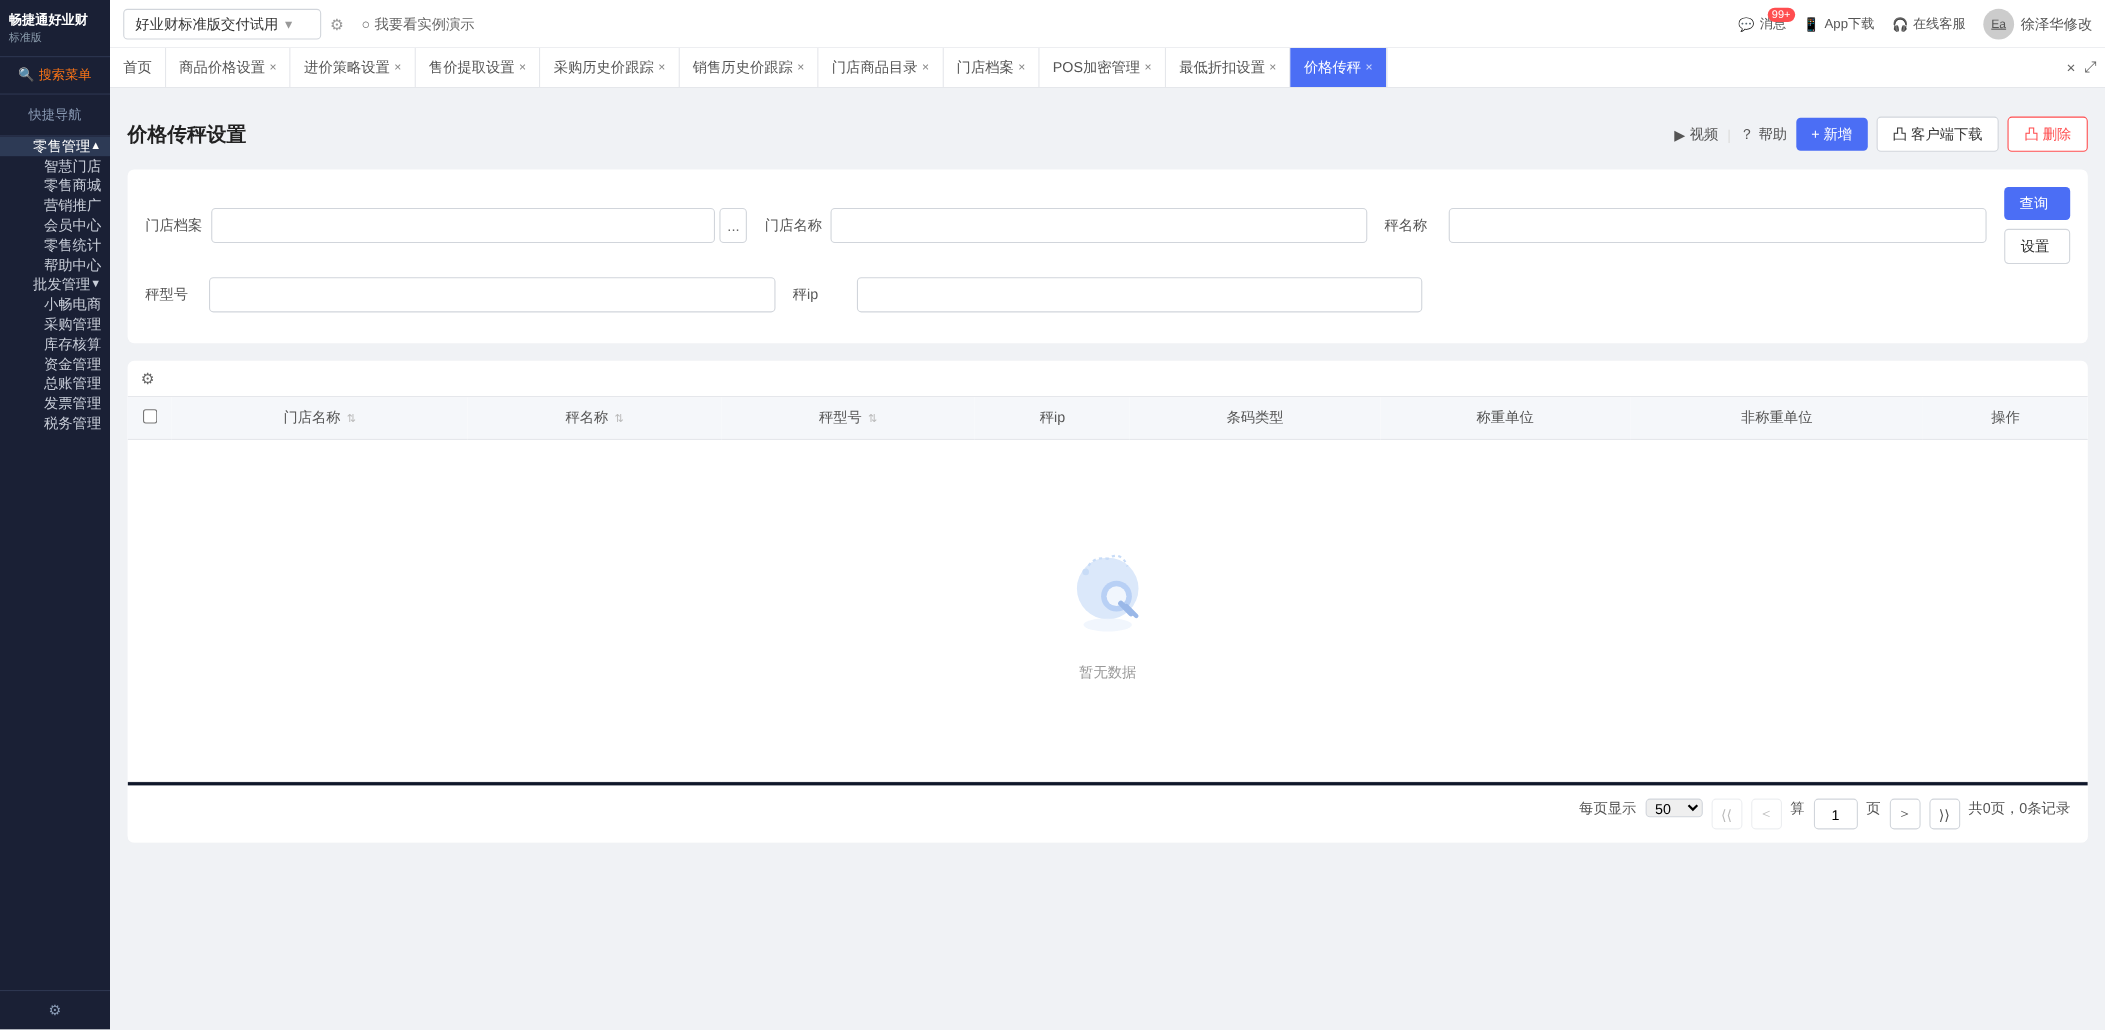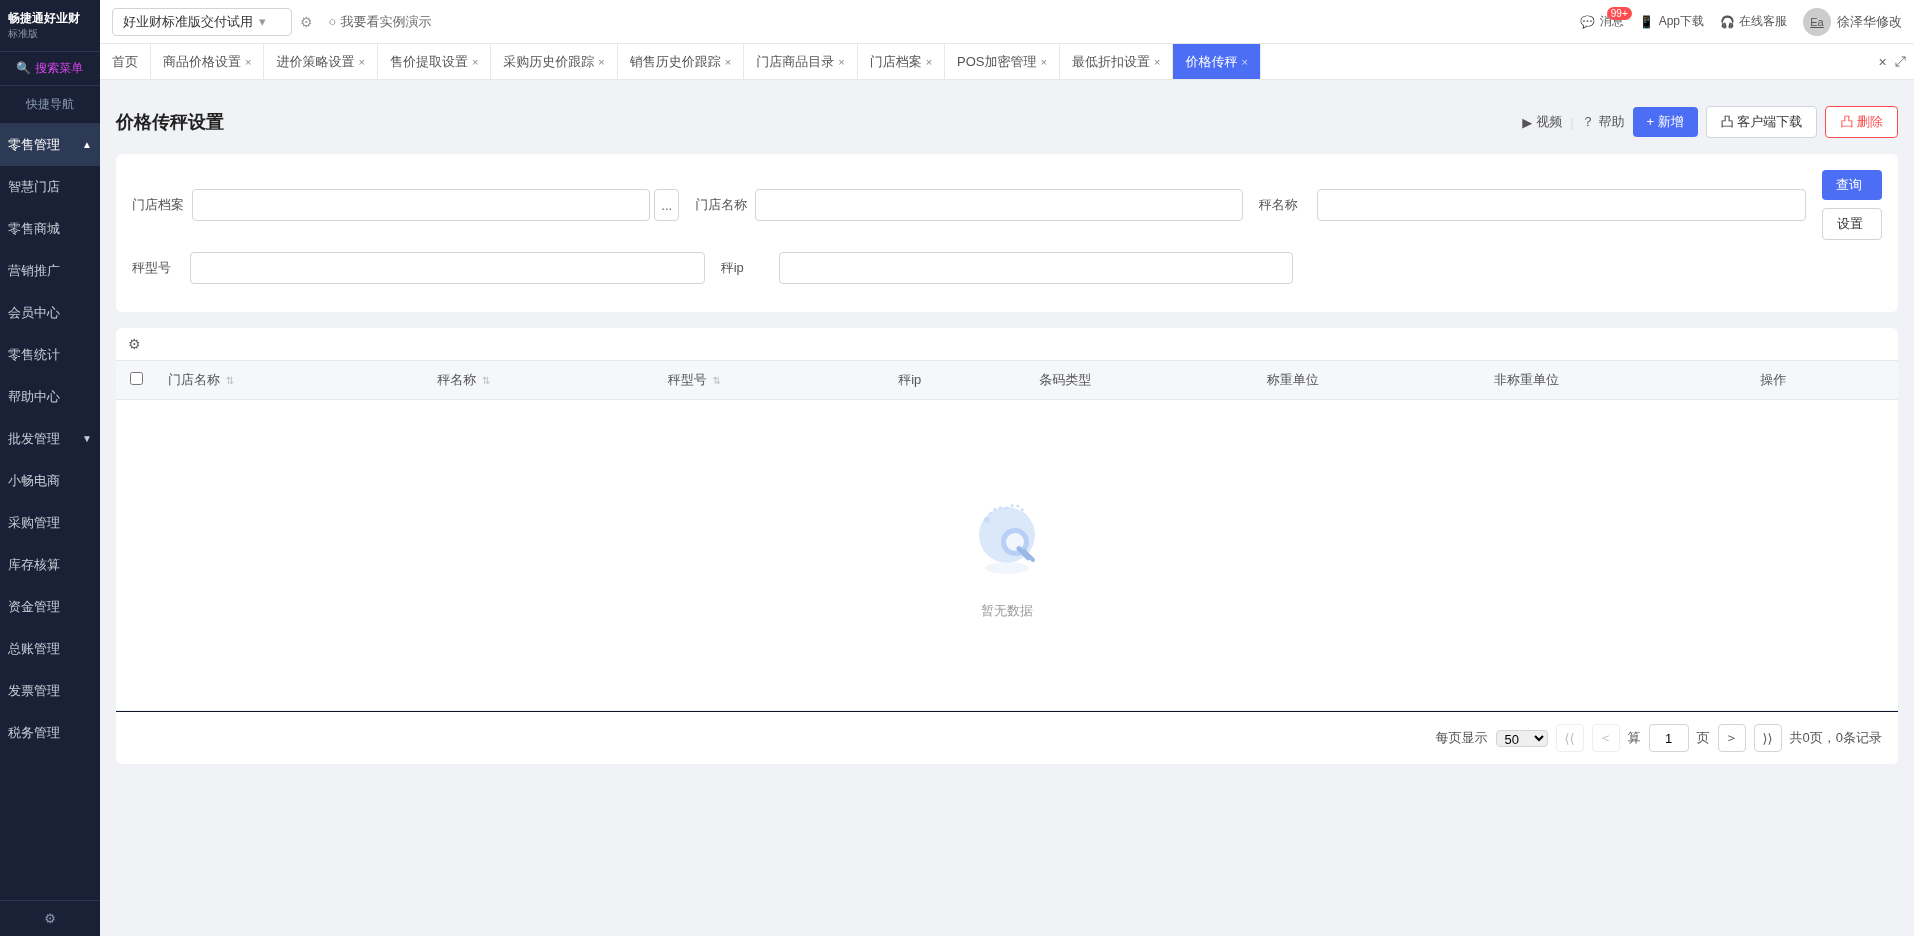--- a/index.html
+++ b/index.html
@@ -7,25 +7,25 @@
 
     
     .app-container { display: flex; height: 100%; }
     .sidebar { width: 100px; background: #1a2035; color: #c8cdd8; display: flex; flex-direction: column; flex-shrink: 0; }
     .main-area { flex: 1; display: flex; flex-direction: column; overflow: hidden; }
 
     
     .sidebar-logo { padding: 10px 8px; border-bottom: 1px solid #2d3650; }
     .logo-text { color: #fff; font-size: 12px; line-height: 1.4; font-weight: bold; }
     .logo-sub { color: #8899aa; font-size: 10px; }
-    .sidebar-search { padding: 8px; text-align: center; cursor: pointer; color: #d946ef; font-size: 12px; border-bottom: 1px solid #2d3650; }
+    .sidebar-search { padding: 8px; text-align: center; cursor: pointer; color: #f97316; font-size: 12px; border-bottom: 1px solid #2d3650; }
     .sidebar-nav { padding: 4px; border-bottom: 1px solid #2d3650; }
     .sidebar-nav-item { text-align: center; padding: 6px 4px; color: #8a9bb5; font-size: 12px; cursor: pointer; border-radius: 4px; }
     .sidebar-menu { flex: 1; overflow-y: auto; }
-    .sidebar-menu-item { display: flex; align-items: center; justify-content: space-between; padding: 12px 8px; color: #c8cdd8; font-size: 13px; cursor: pointer; }
+    .sidebar-menu-item { display: flex; align-items: center; justify-content: flex-end; padding: 0 8px; color: #c8cdd8; font-size: 13px; cursor: pointer; }
     .sidebar-menu-item.active { background: #2d3a55; color: #fff; }
     .sidebar-menu-item .arrow { font-size: 10px; }
     .sidebar-footer { padding: 10px; text-align: center; border-top: 1px solid #2d3650; color: #8a9bb5; cursor: pointer; }
 
     
     .top-header { background: #fff; border-bottom: 1px solid #e5e7eb; display: flex; align-items: center; padding: 0 12px; height: 44px; flex-shrink: 0; }
     .dropdown-selector { display: flex; align-items: center; gap: 6px; padding: 4px 10px; border: 1px solid #d1d5db; border-radius: 4px; cursor: pointer; font-size: 13px; color: #333; min-width: 180px; }
     .dropdown-selector .arrow { color: #999; }
     .settings-icon { margin-left: 8px; color: #999; cursor: pointer; font-size: 14px; }
     .demo-link { margin-left: 16px; color: #666; font-size: 13px; cursor: pointer; display: flex; align-items: center; gap: 4px; }
@@ -69,30 +69,30 @@
     .ellipsis-btn { padding: 0 6px; height: 32px; border: 1px solid #d1d5db; border-radius: 4px; background: #fff; cursor: pointer; color: #666; }
     .collapse-row { display: flex; justify-content: center; margin-top: 4px; }
     .collapse-btn { display: flex; align-items: center; gap: 4px; color: #666; cursor: pointer; font-size: 12px; background: #f5f5f5; border: 1px solid #e5e7eb; border-radius: 4px; padding: 4px 12px; }
 
     
     .table-container { background: #fff; border-radius: 6px; overflow: hidden; }
     .table-toolbar { padding: 8px 12px; display: flex; align-items: center; border-bottom: 1px solid #e5e7eb; }
     .settings-gear { cursor: pointer; color: #666; font-size: 14px; }
     table { width: 100%; border-collapse: collapse; }
     thead tr { background: #f5f7fa; }
-    th { padding: 10px 12px; text-align: left; font-weight: 500; color: #555; font-size: 13px; border-bottom: 1px solid #e5e7eb; white-space: nowrap; }
+    th { padding: 10px 12px; text-align: center; font-weight: 500; color: #555; font-size: 13px; border-bottom: 1px solid #e5e7eb; white-space: nowrap; }
     th .sort-icon { color: #bbb; margin-left: 2px; font-size: 10px; }
     td { padding: 10px 12px; color: #333; font-size: 13px; border-bottom: 1px solid #f0f0f0; }
     .checkbox-col { width: 40px; text-align: center; }
     .empty-state { display: flex; flex-direction: column; align-items: center; justify-content: center; padding: 80px 0; }
     .empty-img { width: 100px; height: 100px; margin-bottom: 12px; }
     .empty-text { color: #999; font-size: 13px; }
 
     
-    .pagination { display: flex; align-items: center; justify-content: flex-end; padding: 12px 16px; background: #fff; border-top: 1px solid #0f172a; gap: 8px; }
+    .pagination { display: flex; justify-content: flex-end; padding: 12px 16px; background: #fff; border-top: 3px solid #0f172a; gap: 8px; }
     .page-size-label { color: #555; font-size: 13px; }
     .page-size-select { height: 17px; border: 1px solid #d1d5db; border-radius: 4px; padding: 0 4px; font-size: 13px; }
     .page-btn { width: 28px; height: 28px; border: 1px solid #d1d5db; border-radius: 4px; background: #fff; cursor: pointer; display: flex; align-items: center; justify-content: center; color: #555; font-size: 13px; }
     .page-btn:disabled { opacity: 0.4; cursor: not-allowed; }
     .page-input { width: 40px; height: 28px; border: 1px solid #d1d5db; border-radius: 4px; text-align: center; font-size: 13px; }
     .page-info { color: #555; font-size: 13px; }
   </style>
 </head>
 <body>
 

